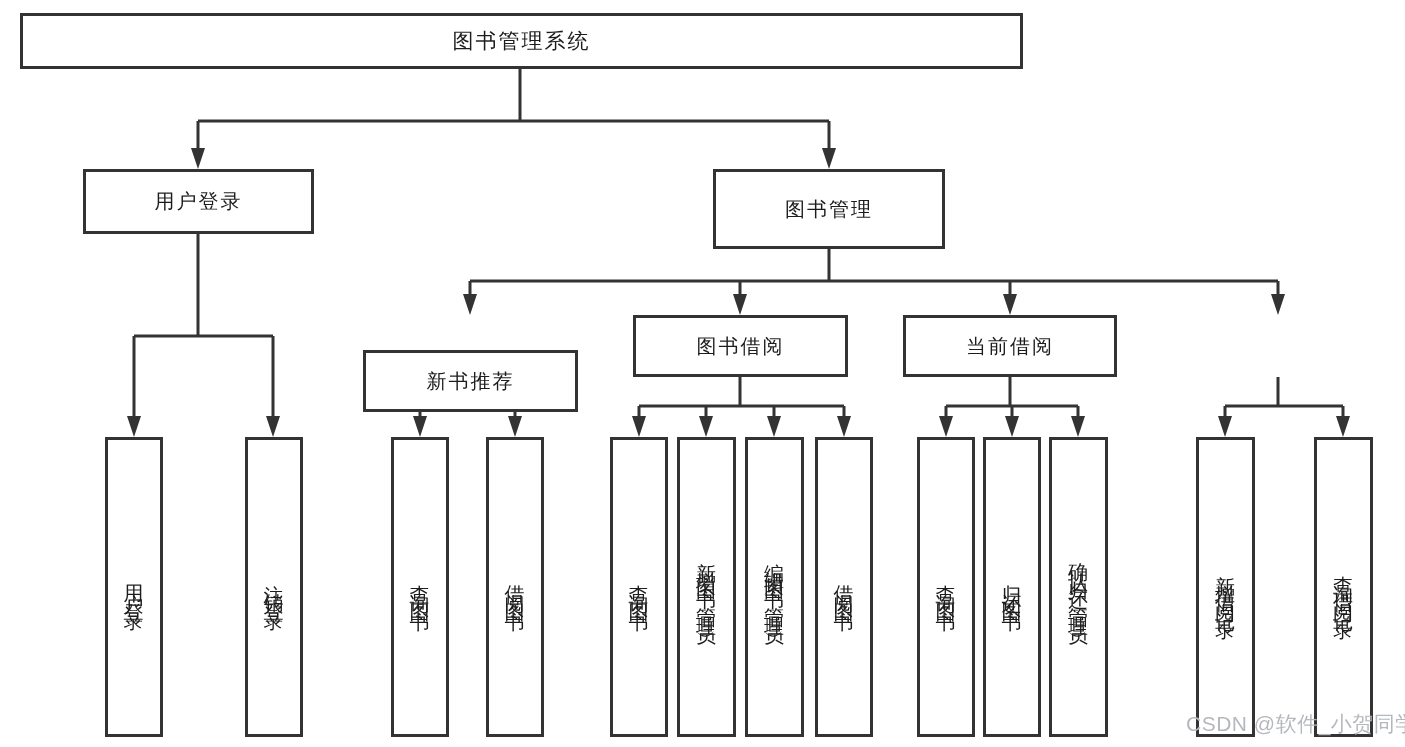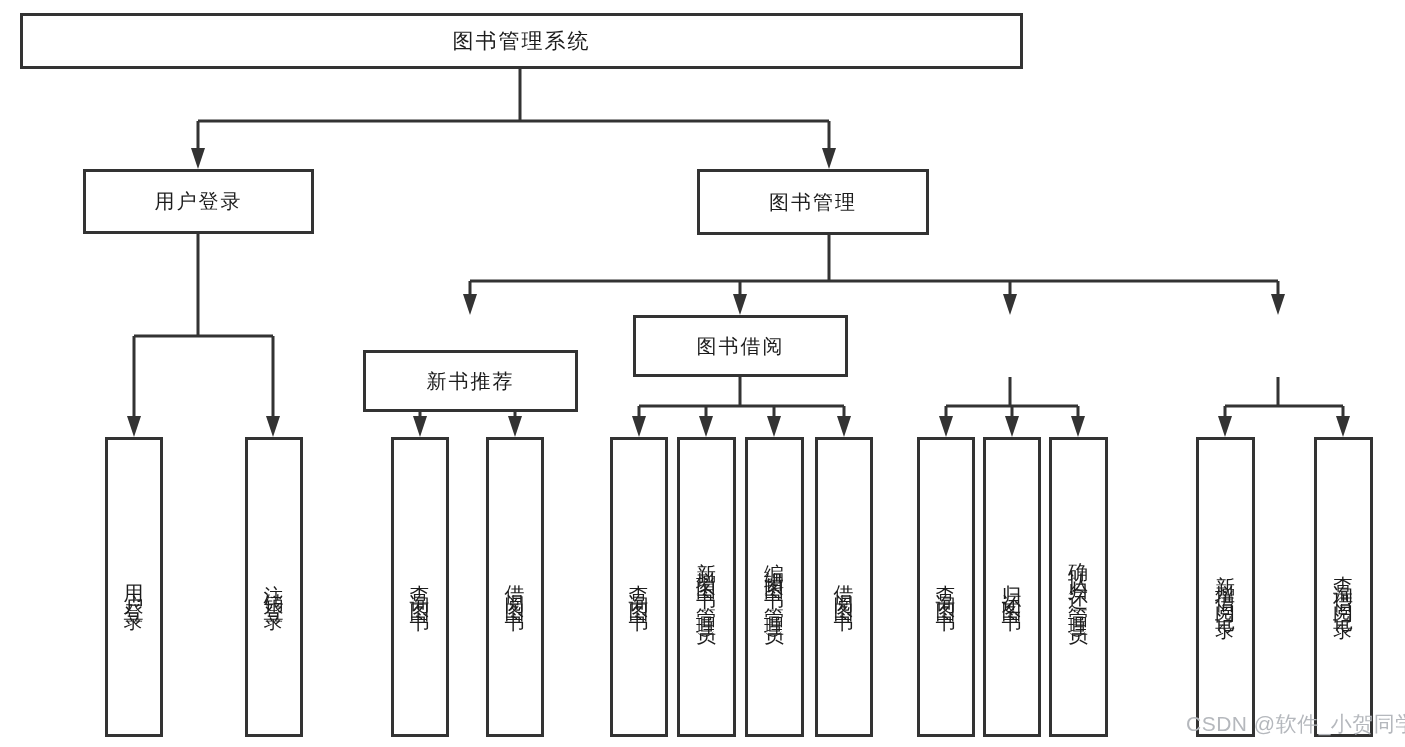--- a/index.html
+++ b/index.html
@@ -93,29 +93,32 @@
     </g>
   </svg>
 
   <div class="node" style="left:20px; top:13px; width:1003px; height:56px;align-items:center;">
     <span class="lbl root-lbl">图书管理系统</span>
   </div>
 
   <div class="node" style="left:83px; top:169px; width:231px; height:65px;">
     <span class="lbl">用户登录</span>
   </div>
-  <div class="node" style="left:697px; top:169px; width:232px; height:66px;">
+  <div class="node" style="left:713px; top:169px; width:232px; height:80px;">
     <span class="lbl">图书管理</span>
   </div>
 
   <div class="node" style="left:363px; top:315px; width:215px; height:62px;margin-top:35px;">
     <span class="lbl">新书推荐</span>
   </div>
   <div class="node" style="left:633px; top:315px; width:215px; height:62px;text-align:right;">
     <span class="lbl">图书借阅</span>
+  </div>
+  <div class="node" style="left:903px; top:315px; width:214px; height:62px;">
+    <span class="lbl">当前借阅</span>
   </div>
 
   <div class="node" style="left:105px; top:437px; width:58px; height:300px;">
     <span class="vlbl">用户登录</span>
   </div>
   <div class="node" style="left:245px; top:437px; width:58px; height:300px;">
     <span class="vlbl">注销登录</span>
   </div>
 
   <div class="node" style="left:391px; top:437px; width:58px; height:300px;">

